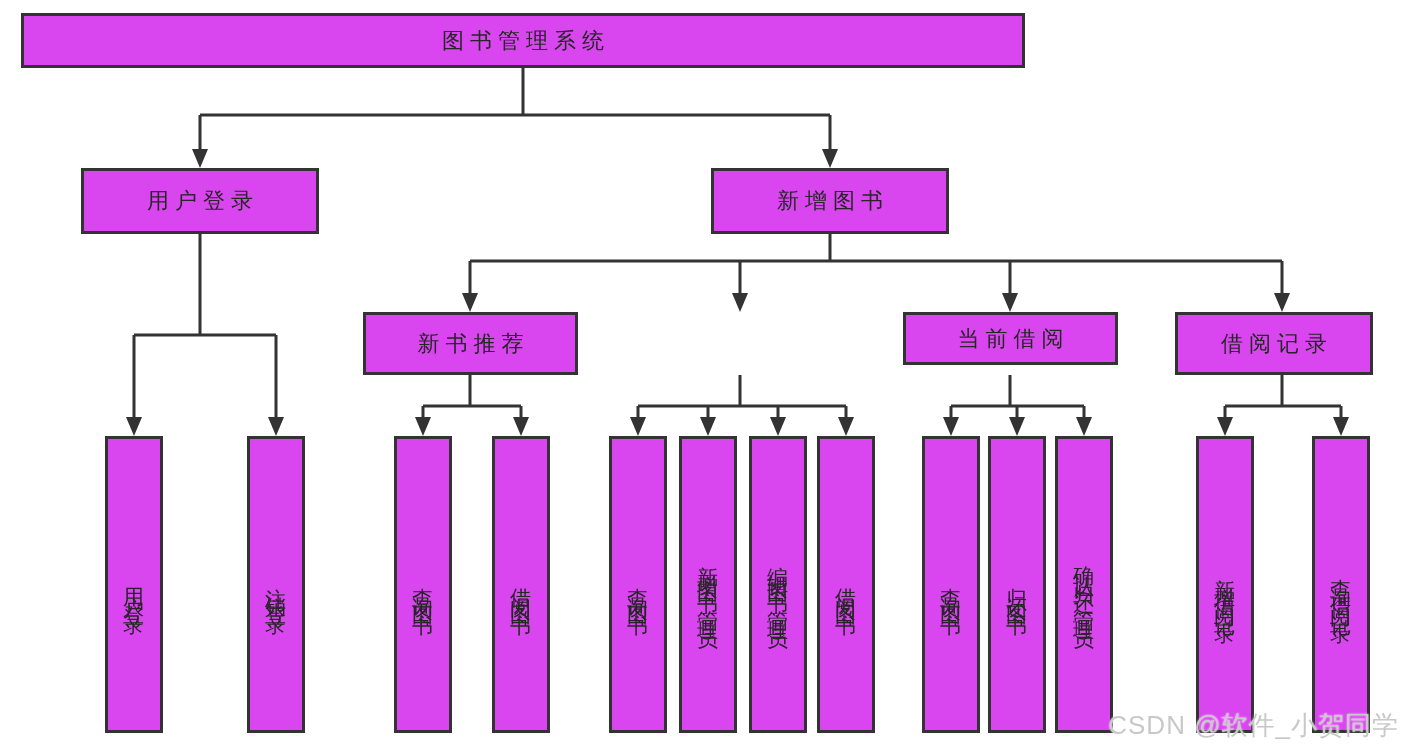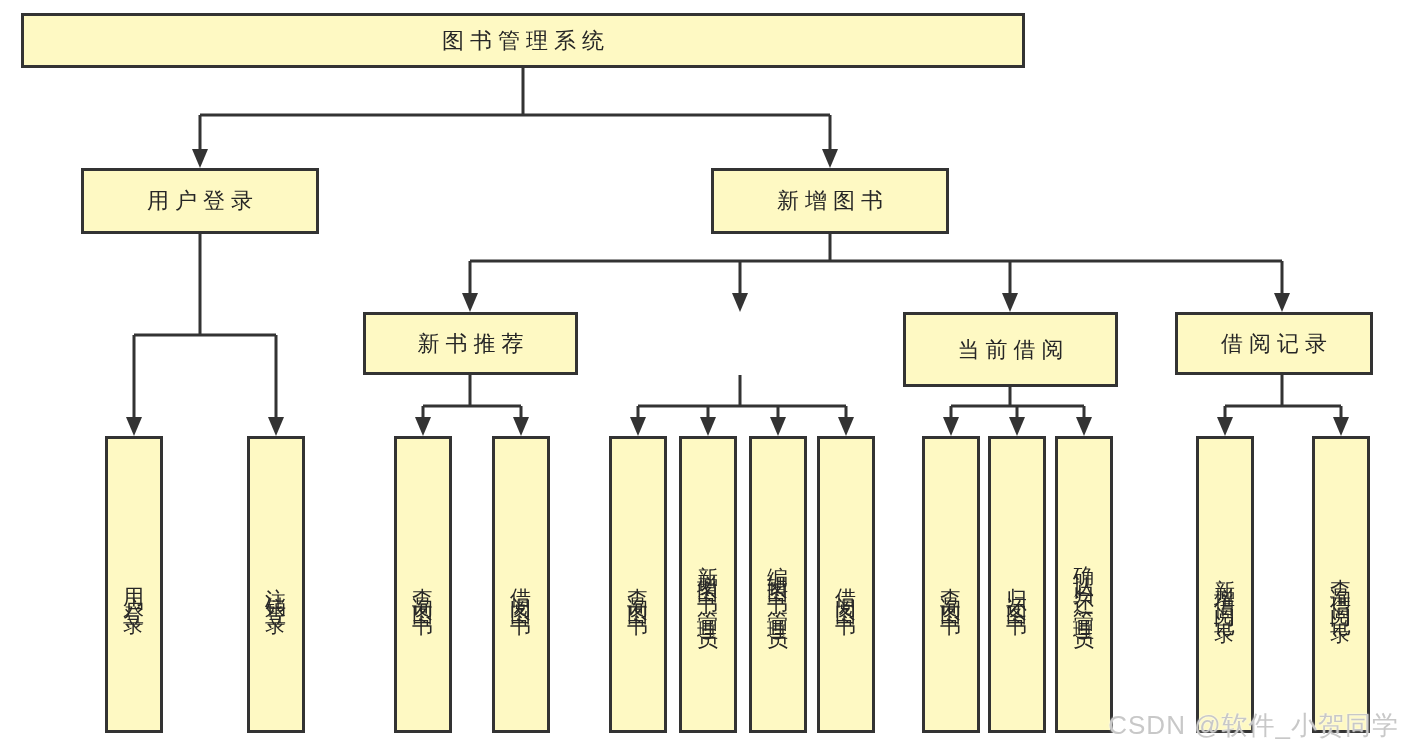--- a/index.html
+++ b/index.html
@@ -8,21 +8,21 @@
     width:1405px;height:747px;
     background:#ffffff;
     font-family:"Liberation Sans","DejaVu Sans",sans-serif;
     color:#222222;
     overflow:hidden;
   }
   .box{
     position:absolute;
     box-sizing:border-box;
     border:3px solid #333333;
-    background:#fef9c3;
+    background:#d946ef;
     display:flex;
     align-items:center;
     justify-content:center;
   }
   .hbox span{
     font-size:22px;
     letter-spacing:6px;
     margin-right:-6px;
     white-space:nowrap;
     color:#262626;
@@ -111,21 +111,21 @@
   <div class="box hbox" style="left:81px;top:168px;width:238px;height:66px">
     <span>用户登录</span>
   </div>
   <div class="box hbox" style="left:711px;top:168px;width:238px;height:66px">
     <span>新增图书</span>
   </div>
 
   <div class="box hbox" style="left:363px;top:312px;width:215px;height:63px">
     <span>新书推荐</span>
   </div>
-  <div class="box hbox" style="left:903px;top:312px;width:215px;height:75px">
+  <div class="box hbox" style="left:903px;top:312px;width:215px;height:53px">
     <span>当前借阅</span>
   </div>
   <div class="box hbox" style="left:1175px;top:312px;width:198px;height:63px">
     <span>借阅记录</span>
   </div>
 
   <div class="box vbox" style="left:105px;top:436px;width:58px;height:297px">
     <span>用户登录</span>
   </div>
   <div class="box vbox" style="left:247px;top:436px;width:58px;height:297px">

